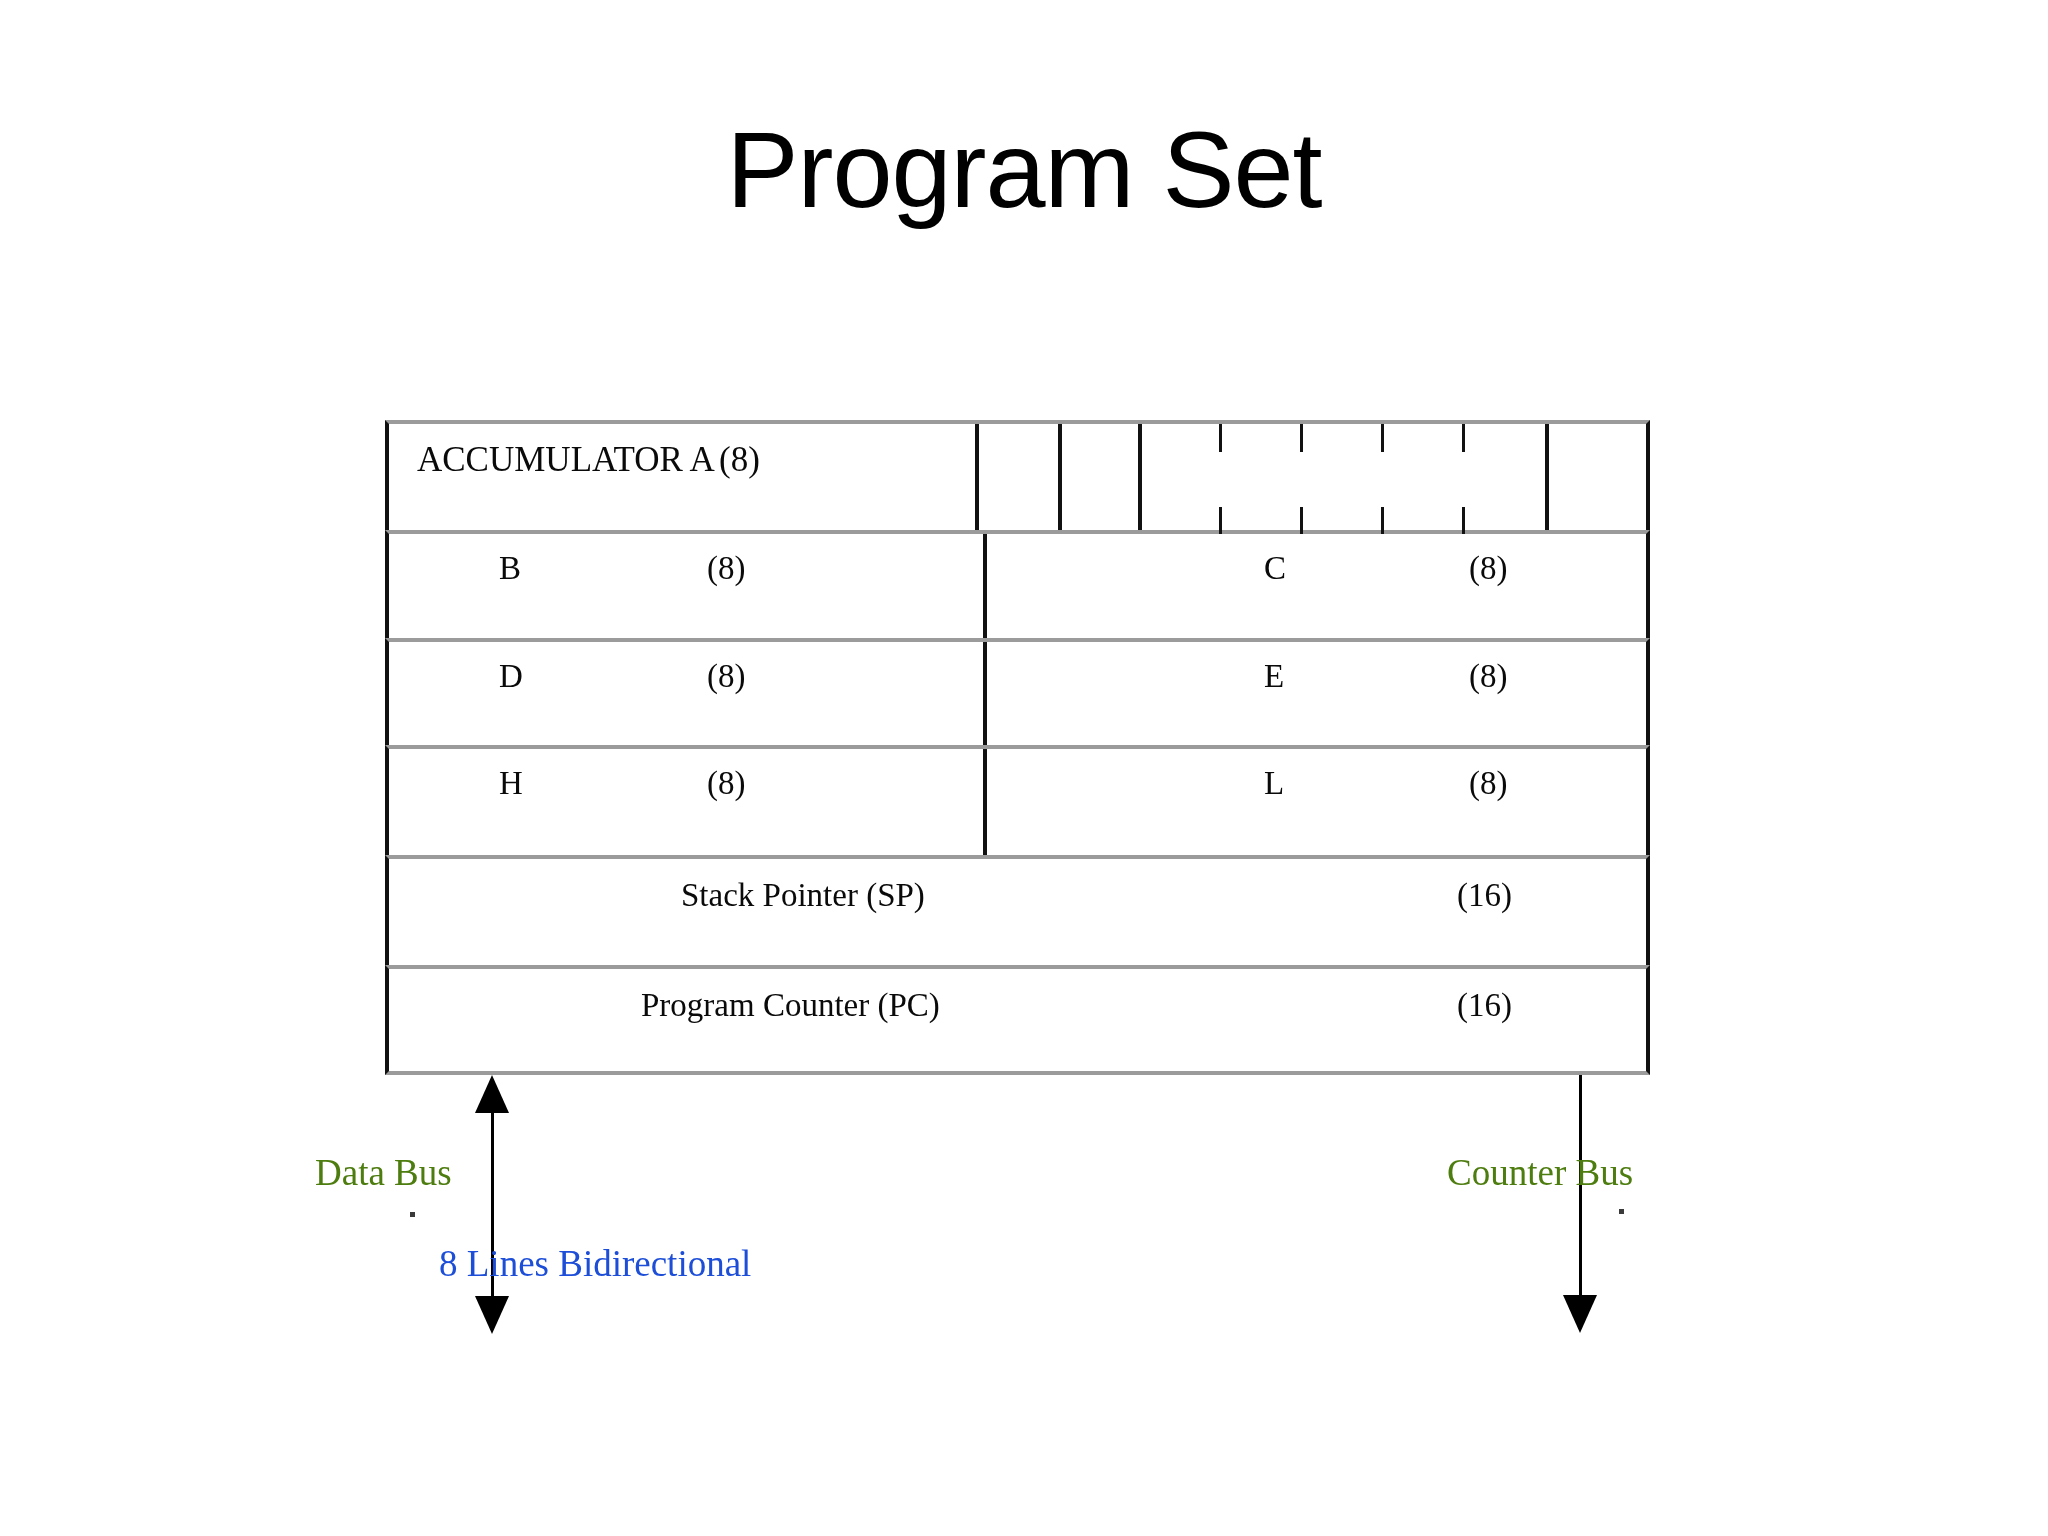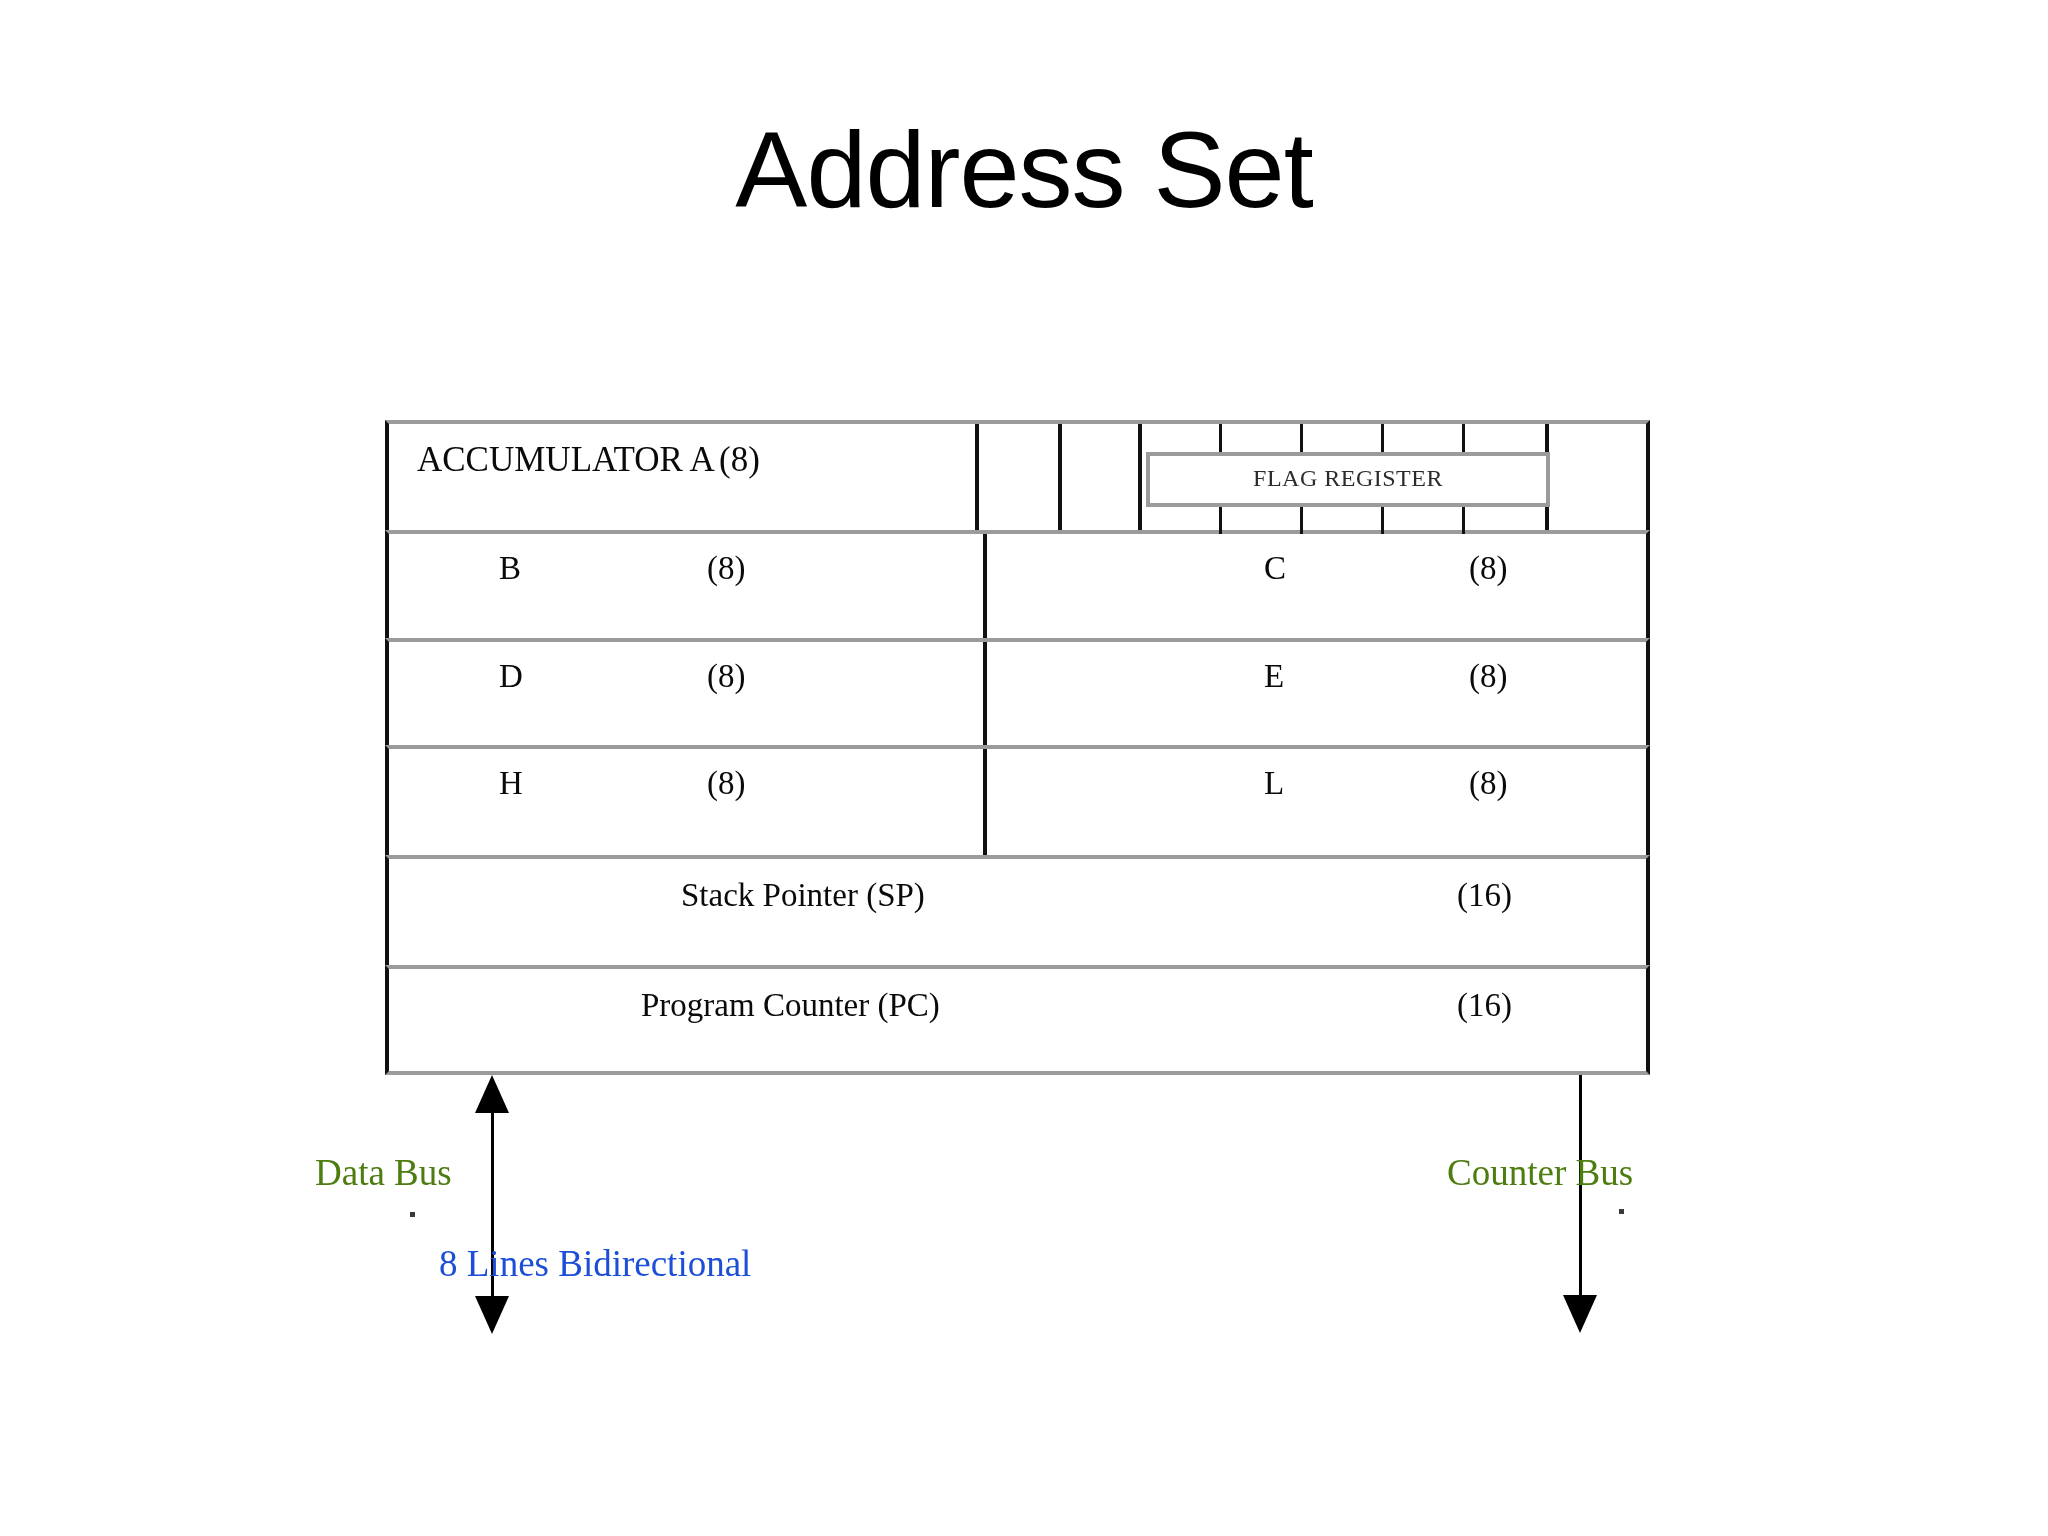--- a/index.html
+++ b/index.html
@@ -159,21 +159,21 @@
   .speck {
     position: absolute;
     width: 5px;
     height: 5px;
     background: #3a3a3a;
   }
 </style>
 </head>
 <body>
 
-<div id="slide-title">Address Set</div>
+<div id="slide-title">Program Set</div>
 
 <div id="figure">
 
   <div id="register-table">
 
     <div class="reg-row r0">
       <span class="cell-text big" style="left:28px;">ACCUMULATOR  A</span>
       <span class="cell-text big" style="left:330px;">(8)</span>
 
       <div class="vsep" style="left:586px;height:100%;"></div>
@@ -184,23 +184,20 @@
       <div class="flagcell-sep" style="left:830px;top:0px;height:28px;"></div>
       <div class="flagcell-sep" style="left:911px;top:0px;height:28px;"></div>
       <div class="flagcell-sep" style="left:992px;top:0px;height:28px;"></div>
       <div class="flagcell-sep" style="left:1073px;top:0px;height:28px;"></div>
 
       <div class="flagcell-sep" style="left:830px;top:83px;height:27px;"></div>
       <div class="flagcell-sep" style="left:911px;top:83px;height:27px;"></div>
       <div class="flagcell-sep" style="left:992px;top:83px;height:27px;"></div>
       <div class="flagcell-sep" style="left:1073px;top:83px;height:27px;"></div>
 
-      <div id="flag-register-box">
-        <div id="flag-register-label">FLAG REGISTER</div>
-      </div>
     </div>
 
     <div class="reg-row r1">
       <span class="cell-text" style="left:110px;">B</span>
       <span class="cell-text" style="left:318px;">(8)</span>
       <div class="vsep" style="left:594px;height:100%;"></div>
       <span class="cell-text" style="left:875px;">C</span>
       <span class="cell-text" style="left:1080px;">(8)</span>
     </div>
 

